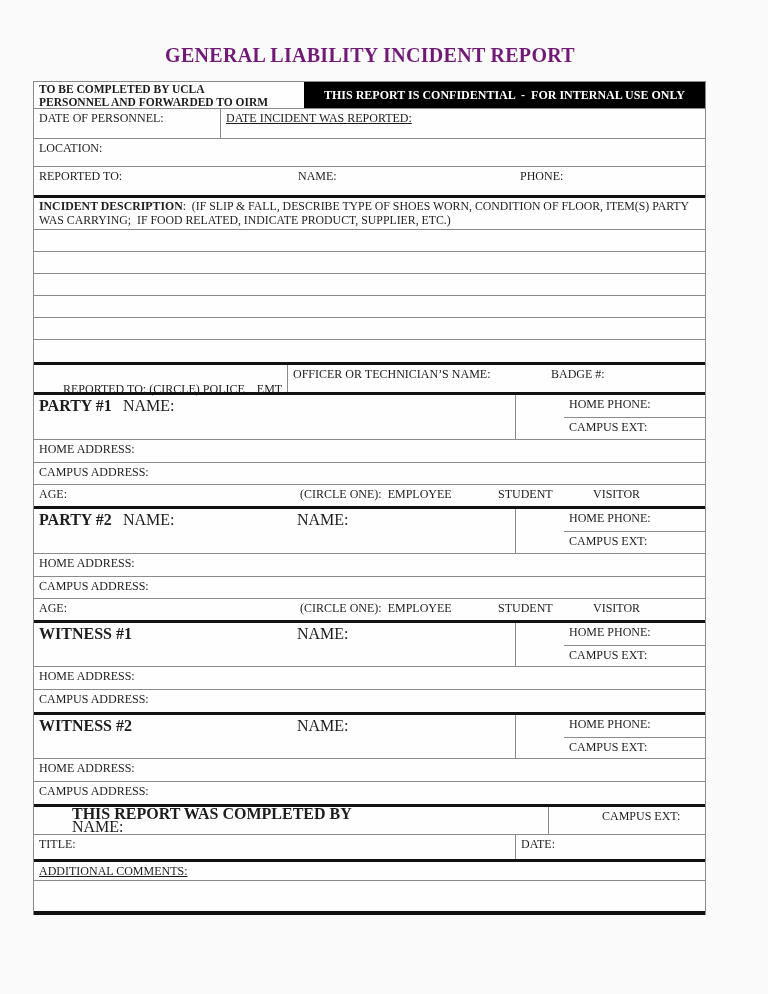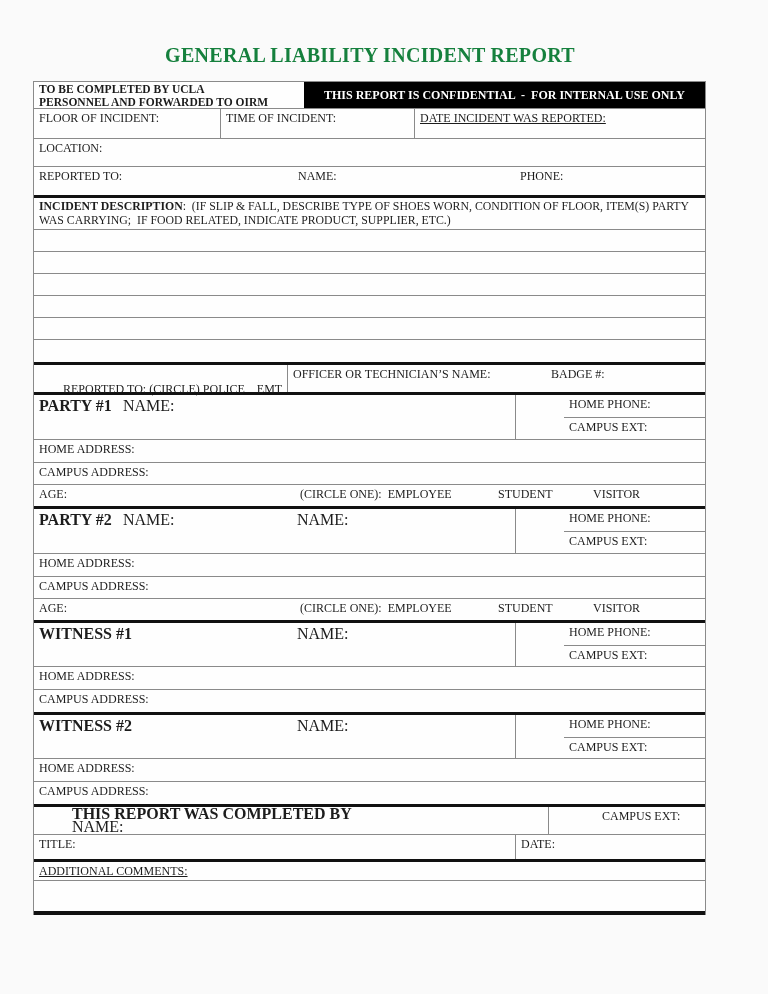--- a/index.html
+++ b/index.html
@@ -3,21 +3,21 @@
 <meta charset="utf-8">
 <style>
   html,body{margin:0;padding:0;}
   body{
     width:768px;height:994px;background:#fafafa;
     font-family:"Liberation Serif", serif;color:#1c1c1c;
   }
   .page{position:relative;width:768px;height:994px;overflow:hidden;}
   .form-title{
     position:absolute;top:44px;left:0;width:740px;text-align:center;
-    font-size:20px;font-weight:bold;letter-spacing:.3px;margin:0;color:#15803d;
+    font-size:20px;font-weight:bold;letter-spacing:.3px;margin:0;color:#701a75;
   }
   .form{
     position:absolute;left:33px;top:81px;width:673px;background:#fefefe;
     border:1px solid #8a8a8a;border-bottom:none;box-sizing:border-box;
   }
   .row{
     position:relative;display:flex;box-sizing:border-box;
     border-bottom:1px solid #8a8a8a;font-size:12px;
   }
   .row.nb{border-bottom:none;}
@@ -95,24 +95,21 @@
     <div class="row hdr">
       <div class="cell note">
         <div>TO BE COMPLETED BY UCLA</div>
         <div>PERSONNEL AND FORWARDED TO OIRM</div>
       </div>
       <div class="banner">THIS REPORT IS CONFIDENTIAL  -  FOR INTERNAL USE ONLY</div>
     </div>
 
     <div class="row r-date">
       <div class="cell c1">
-        <span>FLOOR OF INCIDENT:</span>
-      </div>
-      <div class="cell c2">
-        <span>TIME OF INCIDENT:</span>
+        <span>DATE OF PERSONNEL:</span>
       </div>
       <div class="cell c3">
         <span>DATE INCIDENT WAS REPORTED:</span>
       </div>
     </div>
 
     <div class="row r-loc">
       <div class="cell" style="flex:1">
         <span>LOCATION:</span>
       </div>

